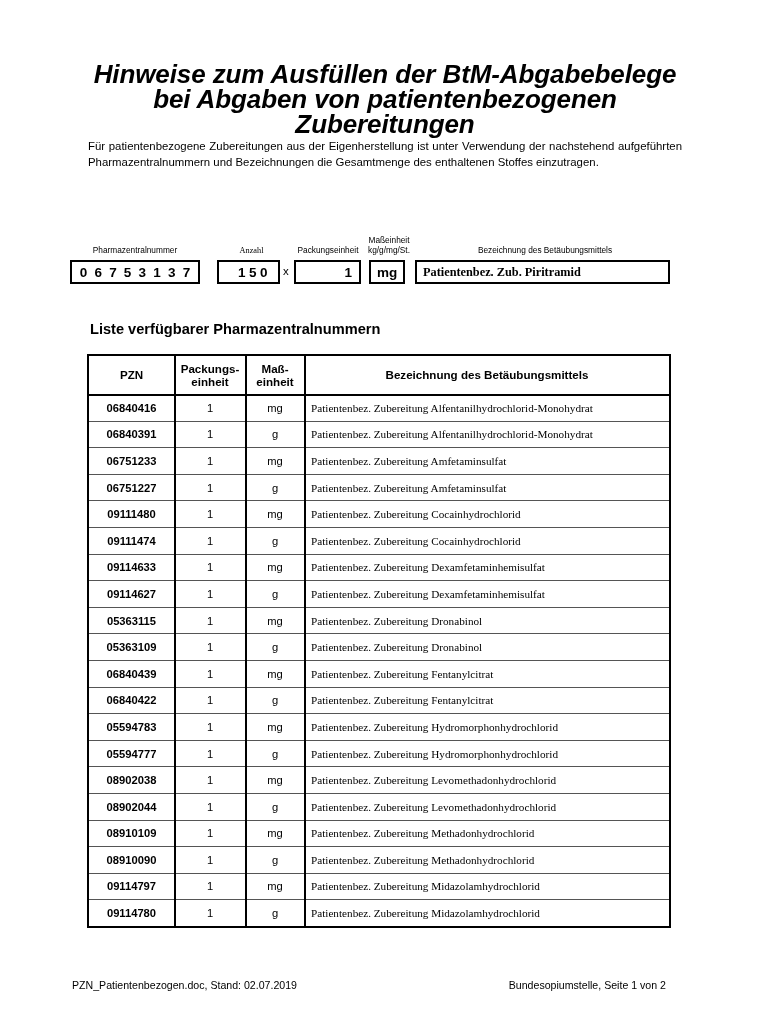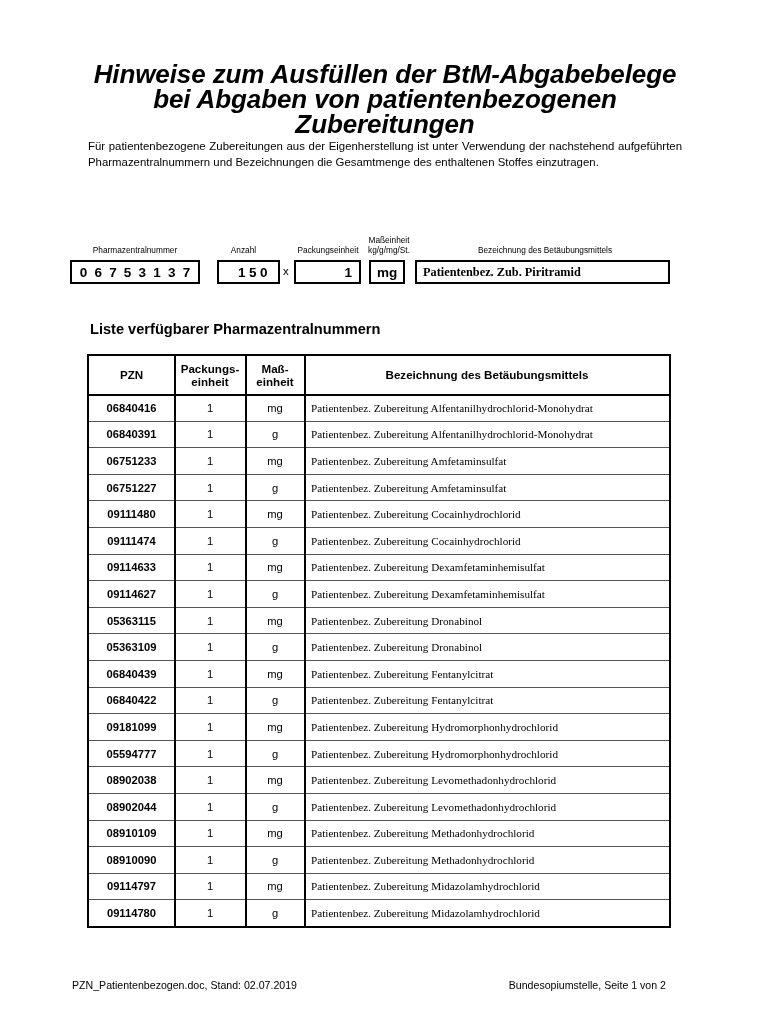--- a/index.html
+++ b/index.html
@@ -98,21 +98,21 @@
   #pzn-label { left: 0px; top: 10px; width: 130px; }
 
   
   #anzahl-box {
     left: 147px; top: 24px; width: 63px; height: 24px;
     justify-content: flex-end;
     padding-right: 7px;
     font-size: 13.5px;
     letter-spacing: 3.5px;
   }
-  #anzahl-label { left: 142px; top: 10px; width: 63px; }
+  #anzahl-label { left: 150px; top: 10px; width: 63px; font-family: Liberation Serif, serif; }
 
   
   #x-sep {
     position: absolute;
     left: 213px; top: 29px;
     font-size: 11.5px;
   }
 
   
   #pack-box {
@@ -363,21 +363,21 @@
           <td class="c-unit">mg</td>
           <td class="c-bez">Patientenbez. Zubereitung Fentanylcitrat</td>
         </tr>
         <tr>
           <td class="c-pzn">06840422</td>
           <td class="c-pack">1</td>
           <td class="c-unit">g</td>
           <td class="c-bez">Patientenbez. Zubereitung Fentanylcitrat</td>
         </tr>
         <tr>
-          <td class="c-pzn">09181099</td>
+          <td class="c-pzn">05594783</td>
           <td class="c-pack">1</td>
           <td class="c-unit">mg</td>
           <td class="c-bez">Patientenbez. Zubereitung Hydromorphonhydrochlorid</td>
         </tr>
         <tr>
           <td class="c-pzn">05594777</td>
           <td class="c-pack">1</td>
           <td class="c-unit">g</td>
           <td class="c-bez">Patientenbez. Zubereitung Hydromorphonhydrochlorid</td>
         </tr>

